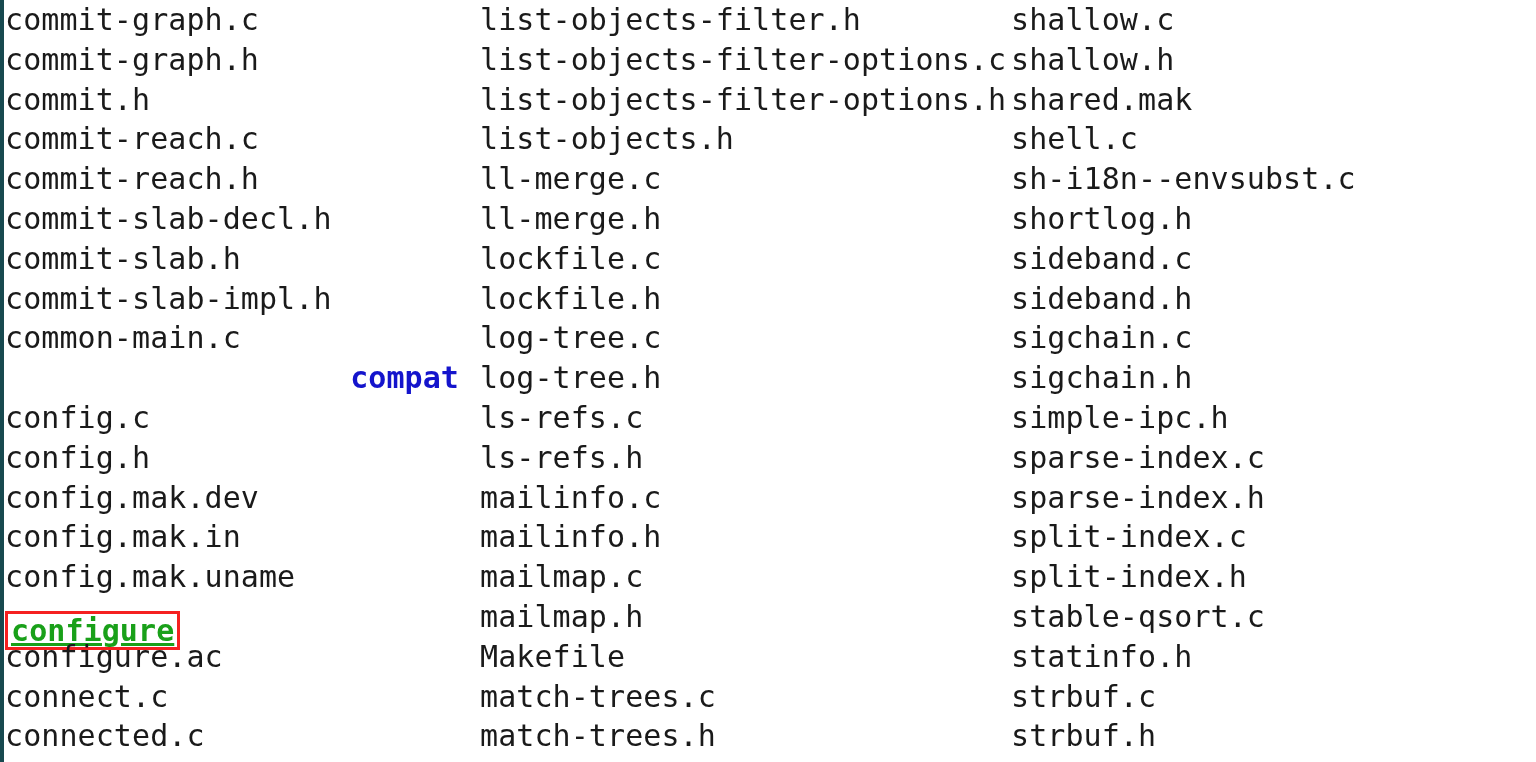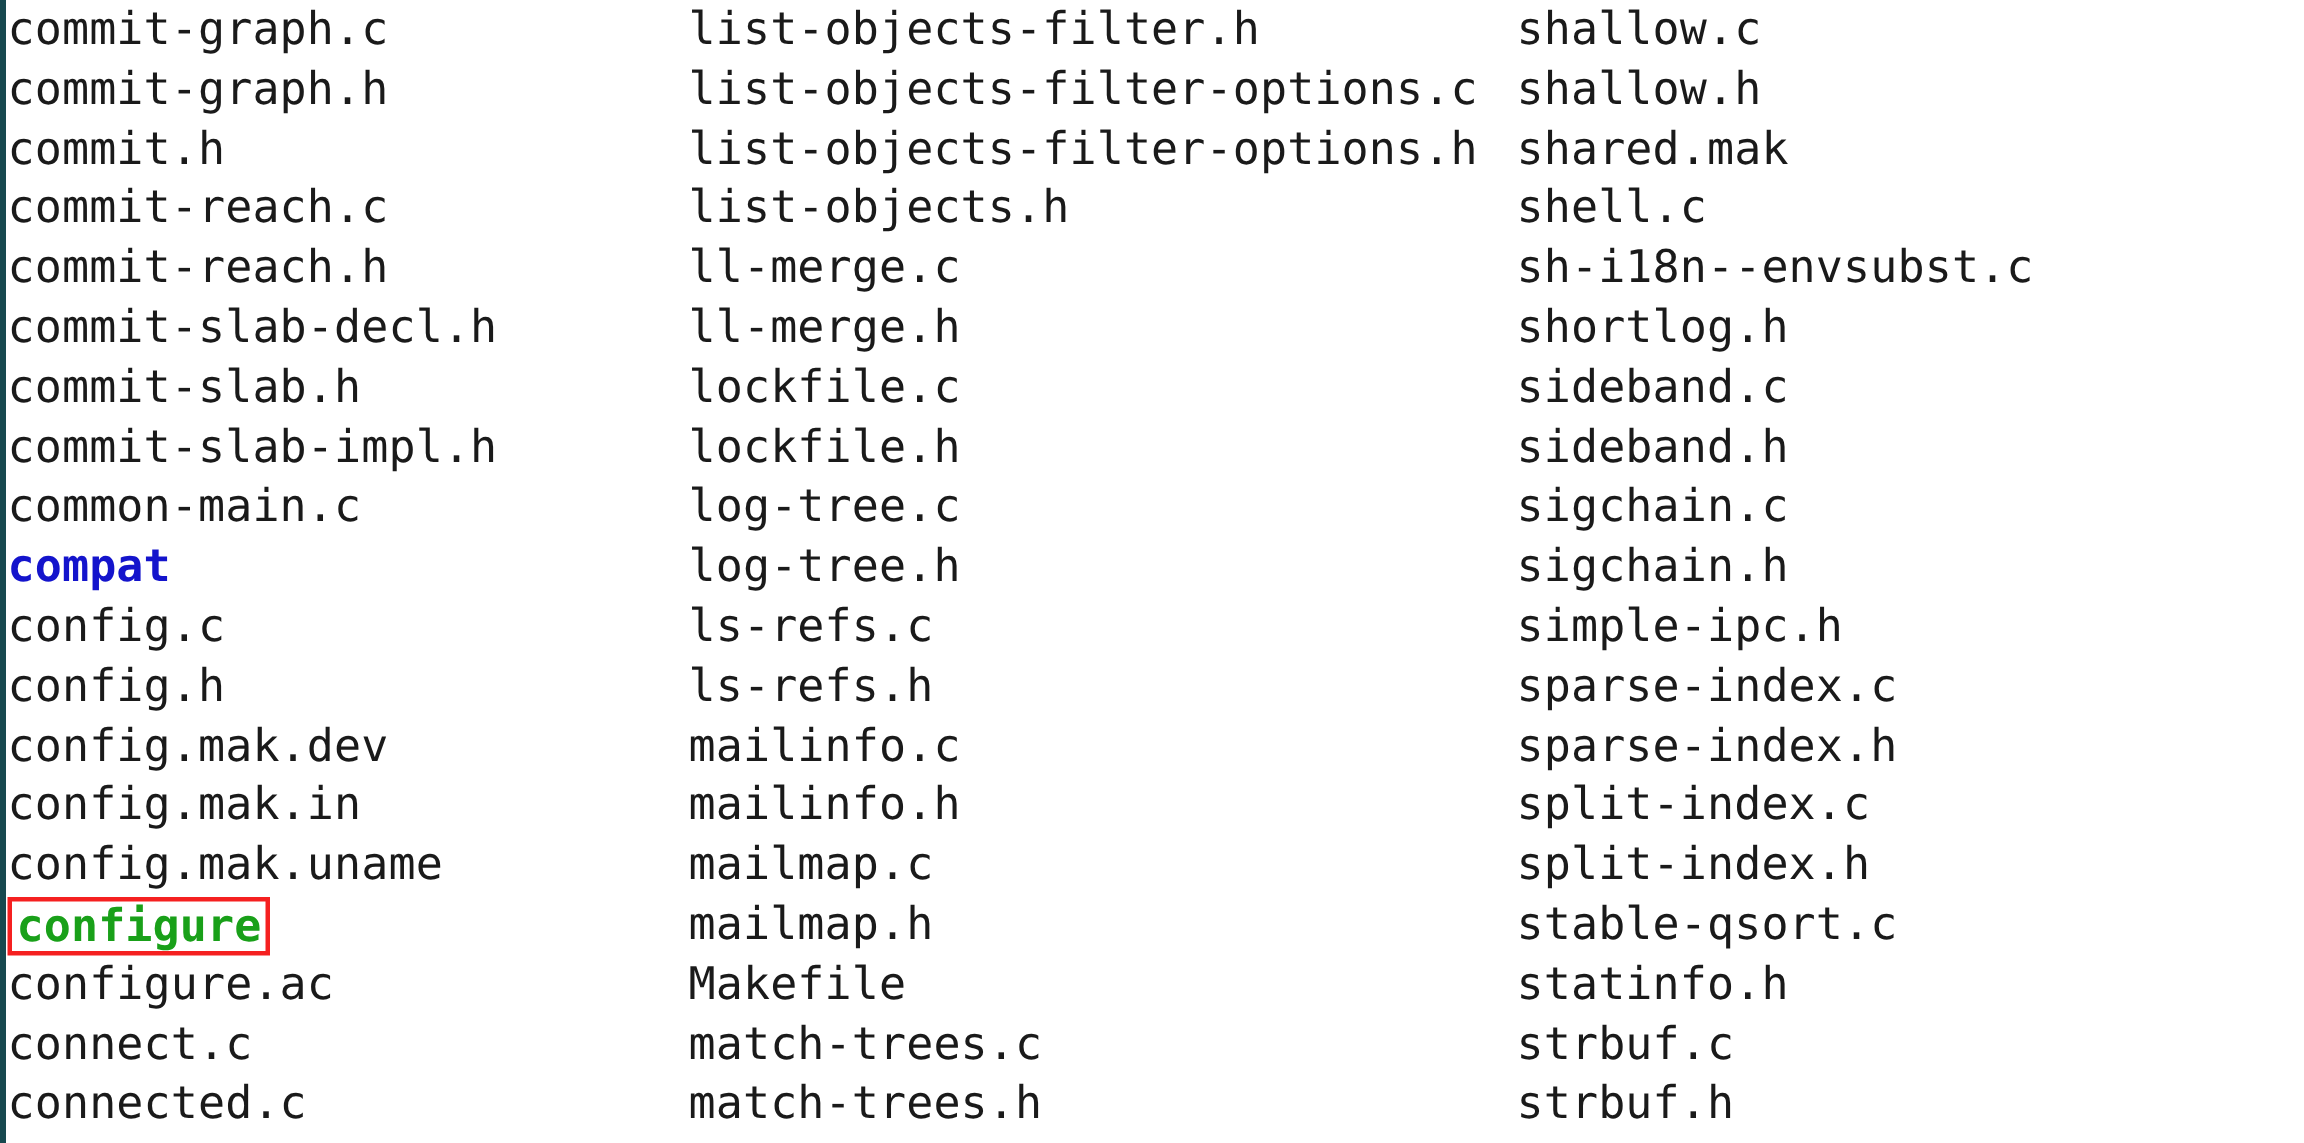--- a/index.html
+++ b/index.html
@@ -34,21 +34,21 @@
     z-index: 5;
   }
 
   .column {
     position: absolute;
     top: 0;
     white-space: pre;
   }
 
   #col-0 { left: 5px;    width: 454px; }
-  #col-1 { left: 459px;  width: 544px; }
+  #col-1 { left: 480px;  width: 544px; }
   #col-2 { left: 1011px; width: 533px; }
 
   .entry {
     position: relative;
     height: 39.8px;
     line-height: 39.8px;
     font-size: 30px;
     letter-spacing: 0.08px;
     color: #1a1a1a;
     font-weight: normal;
@@ -65,29 +65,30 @@
     font-weight: bold;
   }
 
   
   .entry.boxed > .box-text {
     display: inline-block;
     border: 3px solid #22c55e;
     padding: 0 3px;
     line-height: 33px;
     position: relative;
-    top: 1px;
+    top: 14px;
     background: transparent;
+    text-decoration: underline;
   }
 
   .entry > .plain-text {
     display: inline-block;
   }
 </style>
-<style>#terminal{background:#ffffff;}.entry{color:#1a1a1a;}.entry.dir{color:#1414cc;}.entry.exe{color:#19a019;}.entry.boxed > .box-text{border-color:#f52020;}#edge-stripe{background:#17494f;}</style></head>
+<style>#terminal{background:#ffffff;}.entry{color:#1a1a1a;}.entry.dir{color:#1414cc;text-align:right;}.entry.exe{color:#19a019;}.entry.boxed > .box-text{border-color:#f52020;}#edge-stripe{background:#17494f;}</style></head>
 <body>
 
 <div id="terminal">
 
   <div id="edge-stripe"></div>
 
   <div class="column" id="col-0"><div class="entry"><span class="plain-text">commit-graph.c</span></div><div class="entry"><span class="plain-text">commit-graph.h</span></div><div class="entry"><span class="plain-text">commit.h</span></div><div class="entry"><span class="plain-text">commit-reach.c</span></div><div class="entry"><span class="plain-text">commit-reach.h</span></div><div class="entry"><span class="plain-text">commit-slab-decl.h</span></div><div class="entry"><span class="plain-text">commit-slab.h</span></div><div class="entry"><span class="plain-text">commit-slab-impl.h</span></div><div class="entry"><span class="plain-text">common-main.c</span></div><div class="entry dir"><span class="plain-text">compat</span></div><div class="entry"><span class="plain-text">config.c</span></div><div class="entry"><span class="plain-text">config.h</span></div><div class="entry"><span class="plain-text">config.mak.dev</span></div><div class="entry"><span class="plain-text">config.mak.in</span></div><div class="entry"><span class="plain-text">config.mak.uname</span></div><div class="entry exe boxed"><span class="box-text">configure</span></div><div class="entry"><span class="plain-text">configure.ac</span></div><div class="entry"><span class="plain-text">connect.c</span></div><div class="entry"><span class="plain-text">connected.c</span></div></div>
   <div class="column" id="col-1"><div class="entry"><span class="plain-text">list-objects-filter.h</span></div><div class="entry"><span class="plain-text">list-objects-filter-options.c</span></div><div class="entry"><span class="plain-text">list-objects-filter-options.h</span></div><div class="entry"><span class="plain-text">list-objects.h</span></div><div class="entry"><span class="plain-text">ll-merge.c</span></div><div class="entry"><span class="plain-text">ll-merge.h</span></div><div class="entry"><span class="plain-text">lockfile.c</span></div><div class="entry"><span class="plain-text">lockfile.h</span></div><div class="entry"><span class="plain-text">log-tree.c</span></div><div class="entry"><span class="plain-text">log-tree.h</span></div><div class="entry"><span class="plain-text">ls-refs.c</span></div><div class="entry"><span class="plain-text">ls-refs.h</span></div><div class="entry"><span class="plain-text">mailinfo.c</span></div><div class="entry"><span class="plain-text">mailinfo.h</span></div><div class="entry"><span class="plain-text">mailmap.c</span></div><div class="entry"><span class="plain-text">mailmap.h</span></div><div class="entry"><span class="plain-text">Makefile</span></div><div class="entry"><span class="plain-text">match-trees.c</span></div><div class="entry"><span class="plain-text">match-trees.h</span></div></div>
   <div class="column" id="col-2"><div class="entry"><span class="plain-text">shallow.c</span></div><div class="entry"><span class="plain-text">shallow.h</span></div><div class="entry"><span class="plain-text">shared.mak</span></div><div class="entry"><span class="plain-text">shell.c</span></div><div class="entry"><span class="plain-text">sh-i18n--envsubst.c</span></div><div class="entry"><span class="plain-text">shortlog.h</span></div><div class="entry"><span class="plain-text">sideband.c</span></div><div class="entry"><span class="plain-text">sideband.h</span></div><div class="entry"><span class="plain-text">sigchain.c</span></div><div class="entry"><span class="plain-text">sigchain.h</span></div><div class="entry"><span class="plain-text">simple-ipc.h</span></div><div class="entry"><span class="plain-text">sparse-index.c</span></div><div class="entry"><span class="plain-text">sparse-index.h</span></div><div class="entry"><span class="plain-text">split-index.c</span></div><div class="entry"><span class="plain-text">split-index.h</span></div><div class="entry"><span class="plain-text">stable-qsort.c</span></div><div class="entry"><span class="plain-text">statinfo.h</span></div><div class="entry"><span class="plain-text">strbuf.c</span></div><div class="entry"><span class="plain-text">strbuf.h</span></div></div>
 

